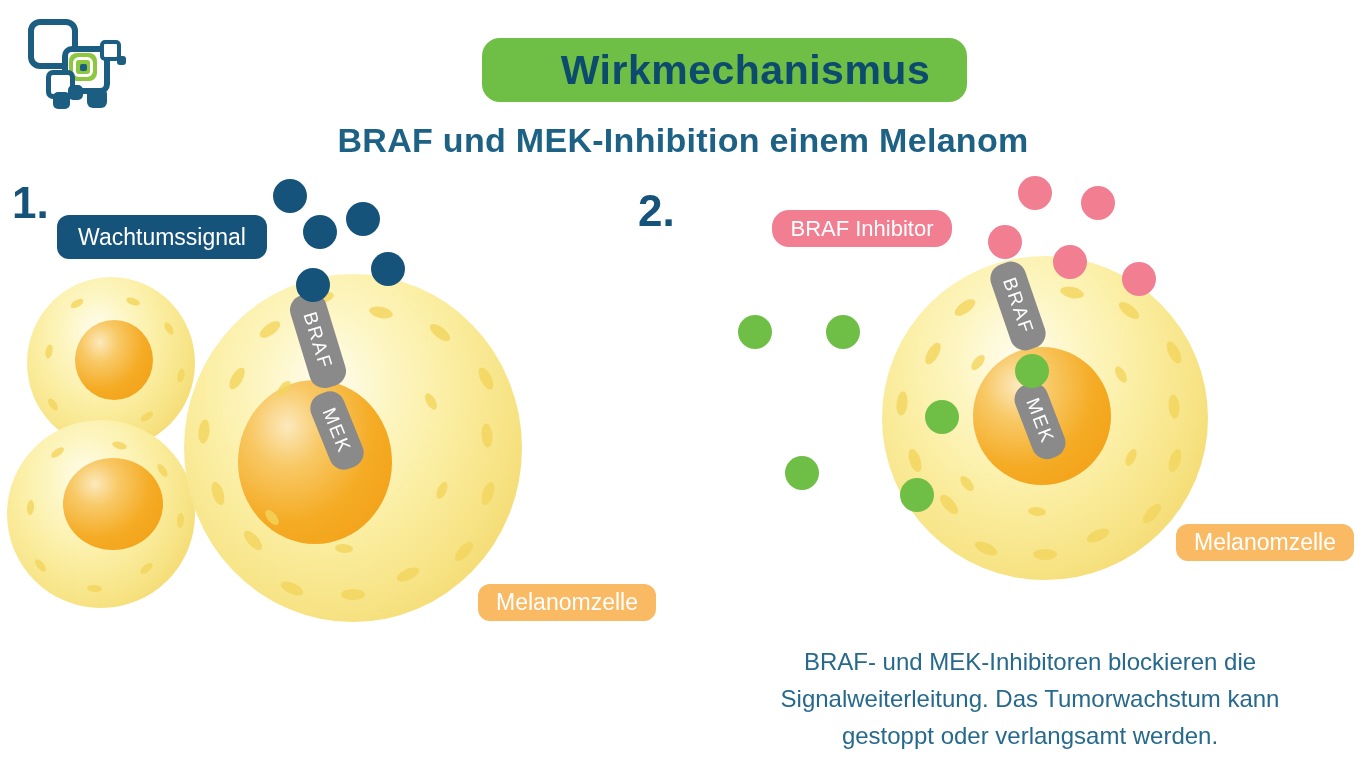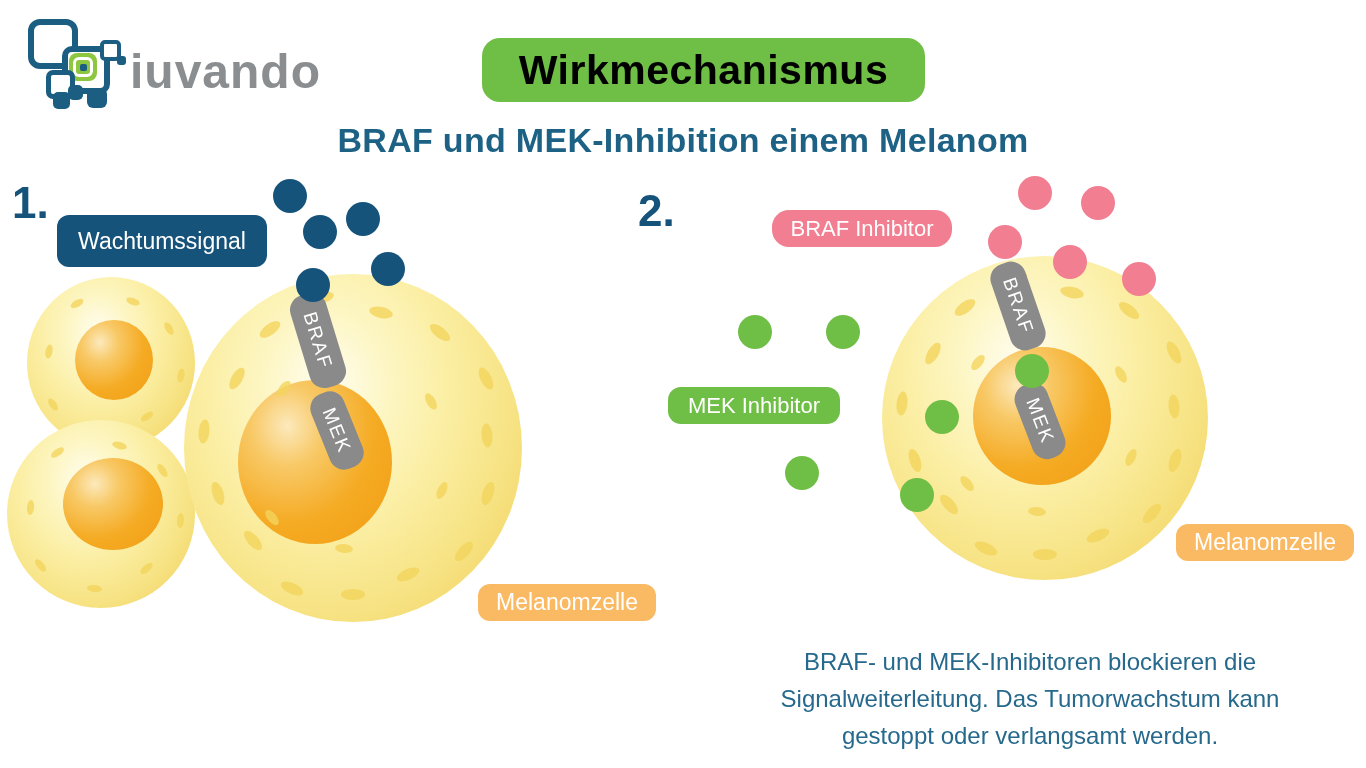--- a/index.html
+++ b/index.html
@@ -21,27 +21,27 @@
   .lg-sm-tr{left:76px;top:28px;width:13px;height:13px;border-width:4px;border-radius:5px;}
   .lg-dot-r{left:93px;top:44px;width:9px;height:9px;border-radius:3px;}
   .lg-sm-l{left:22px;top:58px;width:19px;height:19px;border-width:5px;border-radius:7px;}
   .lg-f-mid{left:44px;top:73px;width:15px;height:15px;border-radius:5px;}
   .lg-f-bl{left:29px;top:80px;width:17px;height:17px;border-radius:5px;}
   .lg-f-br{left:63px;top:76px;width:20px;height:20px;border-radius:6px;}
   .wordmark{position:absolute;left:106px;top:36px;font-size:48px;font-weight:700;color:var(--wordmark-gray);letter-spacing:1px;line-height:1;}
   
   .banner{position:absolute;left:482px;top:38px;width:443px;height:64px;background:var(--banner-green);
     border-radius:18px;display:flex;align-items:center;justify-content:center;
-    color:#000000;font-size:41px;font-weight:800;letter-spacing:.5px;}
+    color:#0c4a6e;font-size:41px;font-weight:800;letter-spacing:.5px;padding-left:42px;}
   .subtitle{position:absolute;left:0;top:121px;width:1366px;text-align:center;
     color:var(--heading-blue);font-size:34px;font-weight:800;letter-spacing:.3px;}
   
   .step-number{position:absolute;color:var(--accent-blue);font-size:44px;font-weight:800;}
   .pill{position:absolute;display:flex;align-items:center;justify-content:center;color:#fff;}
-  .pill-signal{left:57px;top:215px;width:210px;height:52px;background:var(--accent-blue);border-radius:12px;font-size:23px;}
+  .pill-signal{left:57px;top:215px;width:210px;height:44px;background:var(--accent-blue);border-radius:12px;font-size:23px;}
   .pill-braf-inh{left:772px;top:210px;width:180px;height:37px;background:var(--inhibitor-pink);border-radius:17px;font-size:22px;}
   .pill-mek-inh{left:668px;top:387px;width:172px;height:37px;background:var(--inhibitor-green);border-radius:13px;font-size:22px;}
   .pill-melanom{width:178px;height:37px;background:var(--cell-label-orange);border-radius:12px;font-size:23px;}
   .pill-melanom.left{left:478px;top:584px;}
   .pill-melanom.right{left:1176px;top:524px;}
   
   .cell{position:absolute;border-radius:50%;
     background:radial-gradient(ellipse at 42% 32%, #fffdf0 0%, #fdf6c4 22%, #fbeea2 45%, #f7e384 68%, #f2d566 88%, #eecb5a 100%);
     z-index:1;}
   .nucleus{position:absolute;border-radius:50%;
@@ -82,21 +82,20 @@
         <div class="lg-green-inner"></div>
         <div class="lg-green-dot"></div>
       </div>
       <div class="lg-ring lg-sm-tr"></div>
       <div class="lg-fill lg-dot-r"></div>
       <div class="lg-ring lg-sm-l"></div>
       <div class="lg-fill lg-f-mid"></div>
       <div class="lg-fill lg-f-bl"></div>
       <div class="lg-fill lg-f-br"></div>
     </div>
-    <div class="wordmark">iuvando</div>
   </div>
 
   <div class="banner">Wirkmechanismus</div>
   <div class="subtitle">BRAF und MEK-Inhibition einem Melanom</div>
 
   <div class="step-number" style="left:12px;top:178px;">1.</div>
   <div class="pill pill-signal">Wachtumssignal</div>
 
   <div class="cell cell-small-top" id="cell-small-top">
     <div class="nucleus"></div>
@@ -144,21 +143,20 @@
       <div class="speckle" style="left: 151.457px; top: 270.036px; width: 18px; height: 9px; transform: rotate(185deg);"></div>
     </div>
 
   <div class="pathway-pill pp-braf-1">BRAF</div>
   <div class="pathway-pill pp-mek-1">MEK</div>
 
   <div class="pill pill-melanom left">Melanomzelle</div>
 
   <div class="step-number" style="left:638px;top:186px;">2.</div>
   <div class="pill pill-braf-inh">BRAF Inhibitor</div>
-  <div class="pill pill-mek-inh">MEK Inhibitor</div>
 
   <div class="cell cell-right" id="cell-right">
     <div class="nucleus"></div>
   <div class="speckle" style="left: 177.942px; top: 30.5244px; width: 24px; height: 11px; transform: rotate(12deg);"></div>
       <div class="speckle" style="left: 235.296px; top: 49.2675px; width: 24px; height: 11px; transform: rotate(38deg);"></div>
       <div class="speckle" style="left: 279.532px; top: 91.4114px; width: 24px; height: 11px; transform: rotate(63deg);"></div>
       <div class="speckle" style="left: 280.092px; top: 145.275px; width: 24px; height: 11px; transform: rotate(85deg);"></div>
       <div class="speckle" style="left: 281.219px; top: 198.551px; width: 24px; height: 11px; transform: rotate(108deg);"></div>
       <div class="speckle" style="left: 258.202px; top: 252.433px; width: 24px; height: 11px; transform: rotate(132deg);"></div>
       <div class="speckle" style="left: 203.707px; top: 274.156px; width: 24px; height: 11px; transform: rotate(156deg);"></div>

